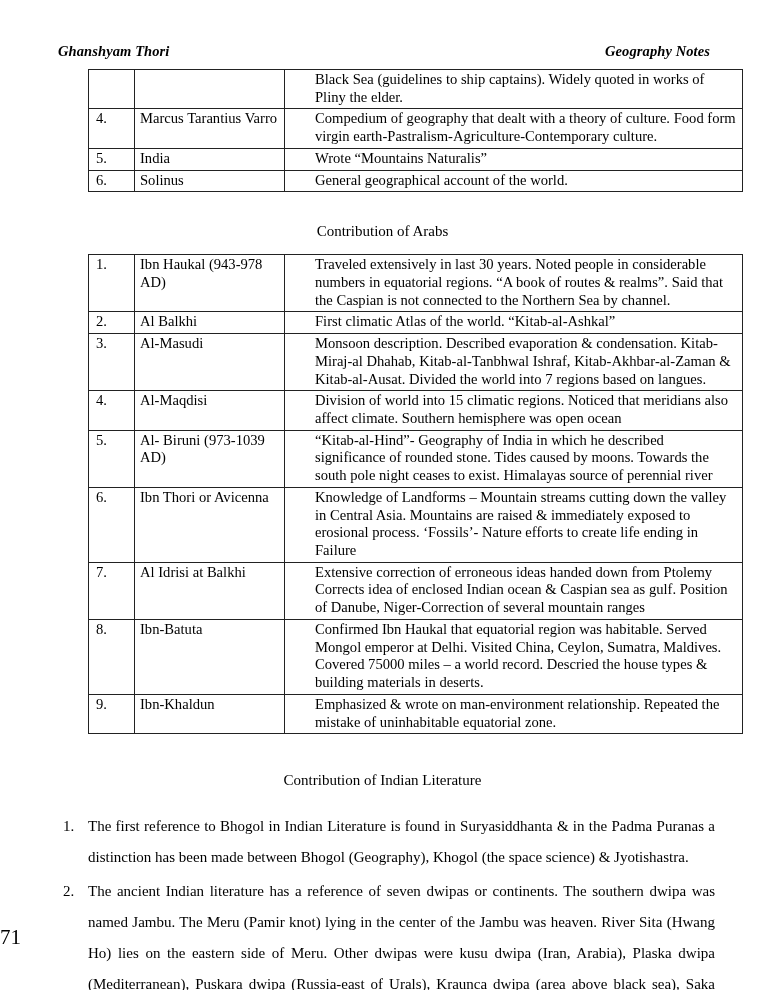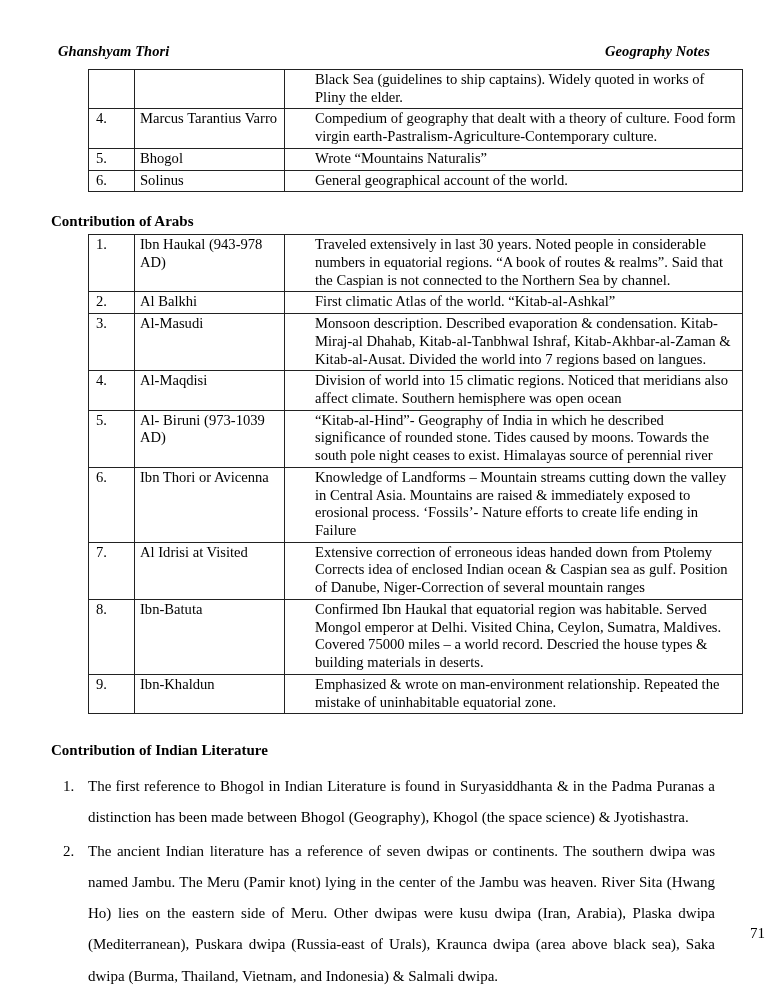--- a/index.html
+++ b/index.html
@@ -52,24 +52,24 @@
     vertical-align: top;
     padding: 1px 4px 2px 5px;
   }
   .tbl td.c-num  { width: 34px; padding-left: 7px; }
   .tbl td.c-name { width: 140px; }
   .tbl td.c-desc { width: 423px; padding-left: 30px; }
   .tbl td.empty-cell { height: 15px; }
 
   
   .section-title {
-    text-align: left;
-    font-weight: bold;
+    text-align: center;
+    font-weight: normal;
     font-size: 15px;
-    margin: 1px;
+    margin: 11px;
     padding: 0;
     line-height: 1.2;
   }
   .gap-before-arabs   { height: 19px; }
   .gap-after-arabs-t  { height: 3px; }
   .gap-before-indian  { height: 26px; }
   .gap-after-indian   { height: 11px; }
 
   
   .numlist {
@@ -91,25 +91,25 @@
     left: 13px;
     top: 0;
     width: 22px;
     text-align: left;
   }
   .numlist li .body { display: block; }
 
   
   .folio {
     position: absolute;
-    left: 9px;
+    left: 0;
     right: 0;
     top: 925px;
-    text-align: right;
-    font-size: 15px;
+    text-align: left;
+    font-size: 21px;
   }
 </style>
 </head>
 <body>
 
 <div class="page">
 
   <div class="running-head">
     <span class="left">Ghanshyam Thori</span>
     <span class="right">Geography Notes</span>
@@ -122,21 +122,21 @@
         <td class="c-name"></td>
         <td class="c-desc">Black Sea (guidelines to ship captains). Widely quoted in works of Pliny the elder.</td>
       </tr>
       <tr>
         <td class="c-num">4.</td>
         <td class="c-name">Marcus Tarantius Varro</td>
         <td class="c-desc">Compedium of geography that dealt with a theory of culture. Food form virgin earth-Pastralism-Agriculture-Contemporary culture.</td>
       </tr>
       <tr>
         <td class="c-num">5.</td>
-        <td class="c-name">Bhogol</td>
+        <td class="c-name">India</td>
         <td class="c-desc">Wrote “Mountains Naturalis”</td>
       </tr>
       <tr>
         <td class="c-num">6.</td>
         <td class="c-name">Solinus</td>
         <td class="c-desc">General geographical account of the world.</td>
       </tr>
     </tbody>
   </table>
 
@@ -173,21 +173,21 @@
 (973-1039 AD)</td>
         <td class="c-desc">“Kitab-al-Hind”- Geography of India in which he described significance of rounded stone. Tides caused by moons. Towards the south pole night ceases to exist. Himalayas source of perennial river</td>
       </tr>
       <tr>
         <td class="c-num">6.</td>
         <td class="c-name">Ibn Thori or Avicenna</td>
         <td class="c-desc">Knowledge of Landforms – Mountain streams cutting down the valley in Central Asia. Mountains are raised &amp; immediately exposed to erosional process. ‘Fossils’- Nature efforts to create life ending in Failure</td>
       </tr>
       <tr>
         <td class="c-num">7.</td>
-        <td class="c-name">Al Idrisi at Visited</td>
+        <td class="c-name">Al Idrisi at Balkhi</td>
         <td class="c-desc">Extensive correction of erroneous ideas handed down from Ptolemy Corrects idea of enclosed Indian ocean &amp; Caspian sea as gulf. Position of Danube, Niger-Correction of several mountain ranges</td>
       </tr>
       <tr>
         <td class="c-num">8.</td>
         <td class="c-name">Ibn-Batuta</td>
         <td class="c-desc">Confirmed Ibn Haukal that equatorial region was habitable. Served Mongol emperor at Delhi. Visited China, Ceylon, Sumatra, Maldives.  Covered 75000 miles – a world record. Descried the house types &amp; building materials in deserts.</td>
       </tr>
       <tr>
         <td class="c-num">9.</td>
         <td class="c-name">Ibn-Khaldun</td>

